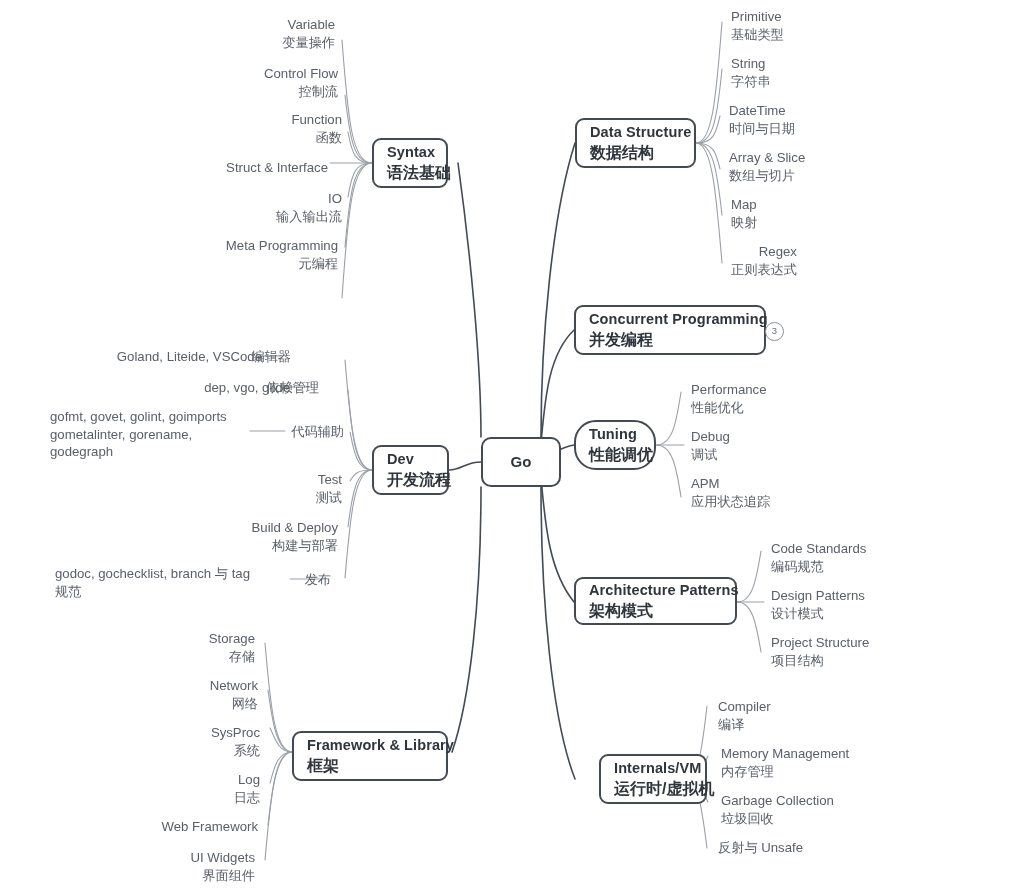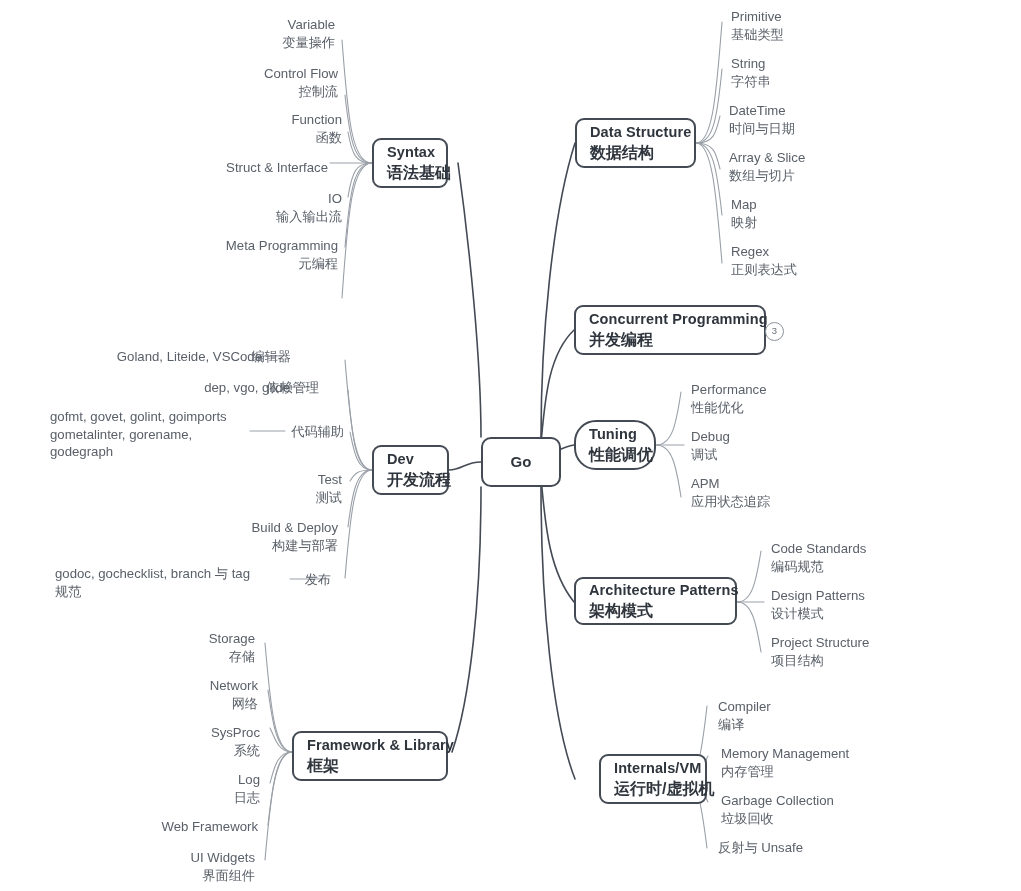--- a/index.html
+++ b/index.html
@@ -239,21 +239,21 @@
     <span class="l2">时间与日期</span>
   </div>
   <div class="leaf l" style="left:729px;top:149px;">
     <span class="l1">Array &amp; Slice</span>
     <span class="l2">数组与切片</span>
   </div>
   <div class="leaf l" style="left:731px;top:196px;">
     <span class="l1">Map</span>
     <span class="l2">映射</span>
   </div>
-  <div class="leaf l" style="left:731px;top:243px;">
+  <div class="leaf l" style="left:731px;top:243px;text-align:right;">
     <span class="l1">Regex</span>
     <span class="l2">正则表达式</span>
   </div>
 
   <div class="leaf l" style="left:691px;top:381px;">
     <span class="l1">Performance</span>
     <span class="l2">性能优化</span>
   </div>
   <div class="leaf l" style="left:691px;top:428px;">
     <span class="l1">Debug</span>

